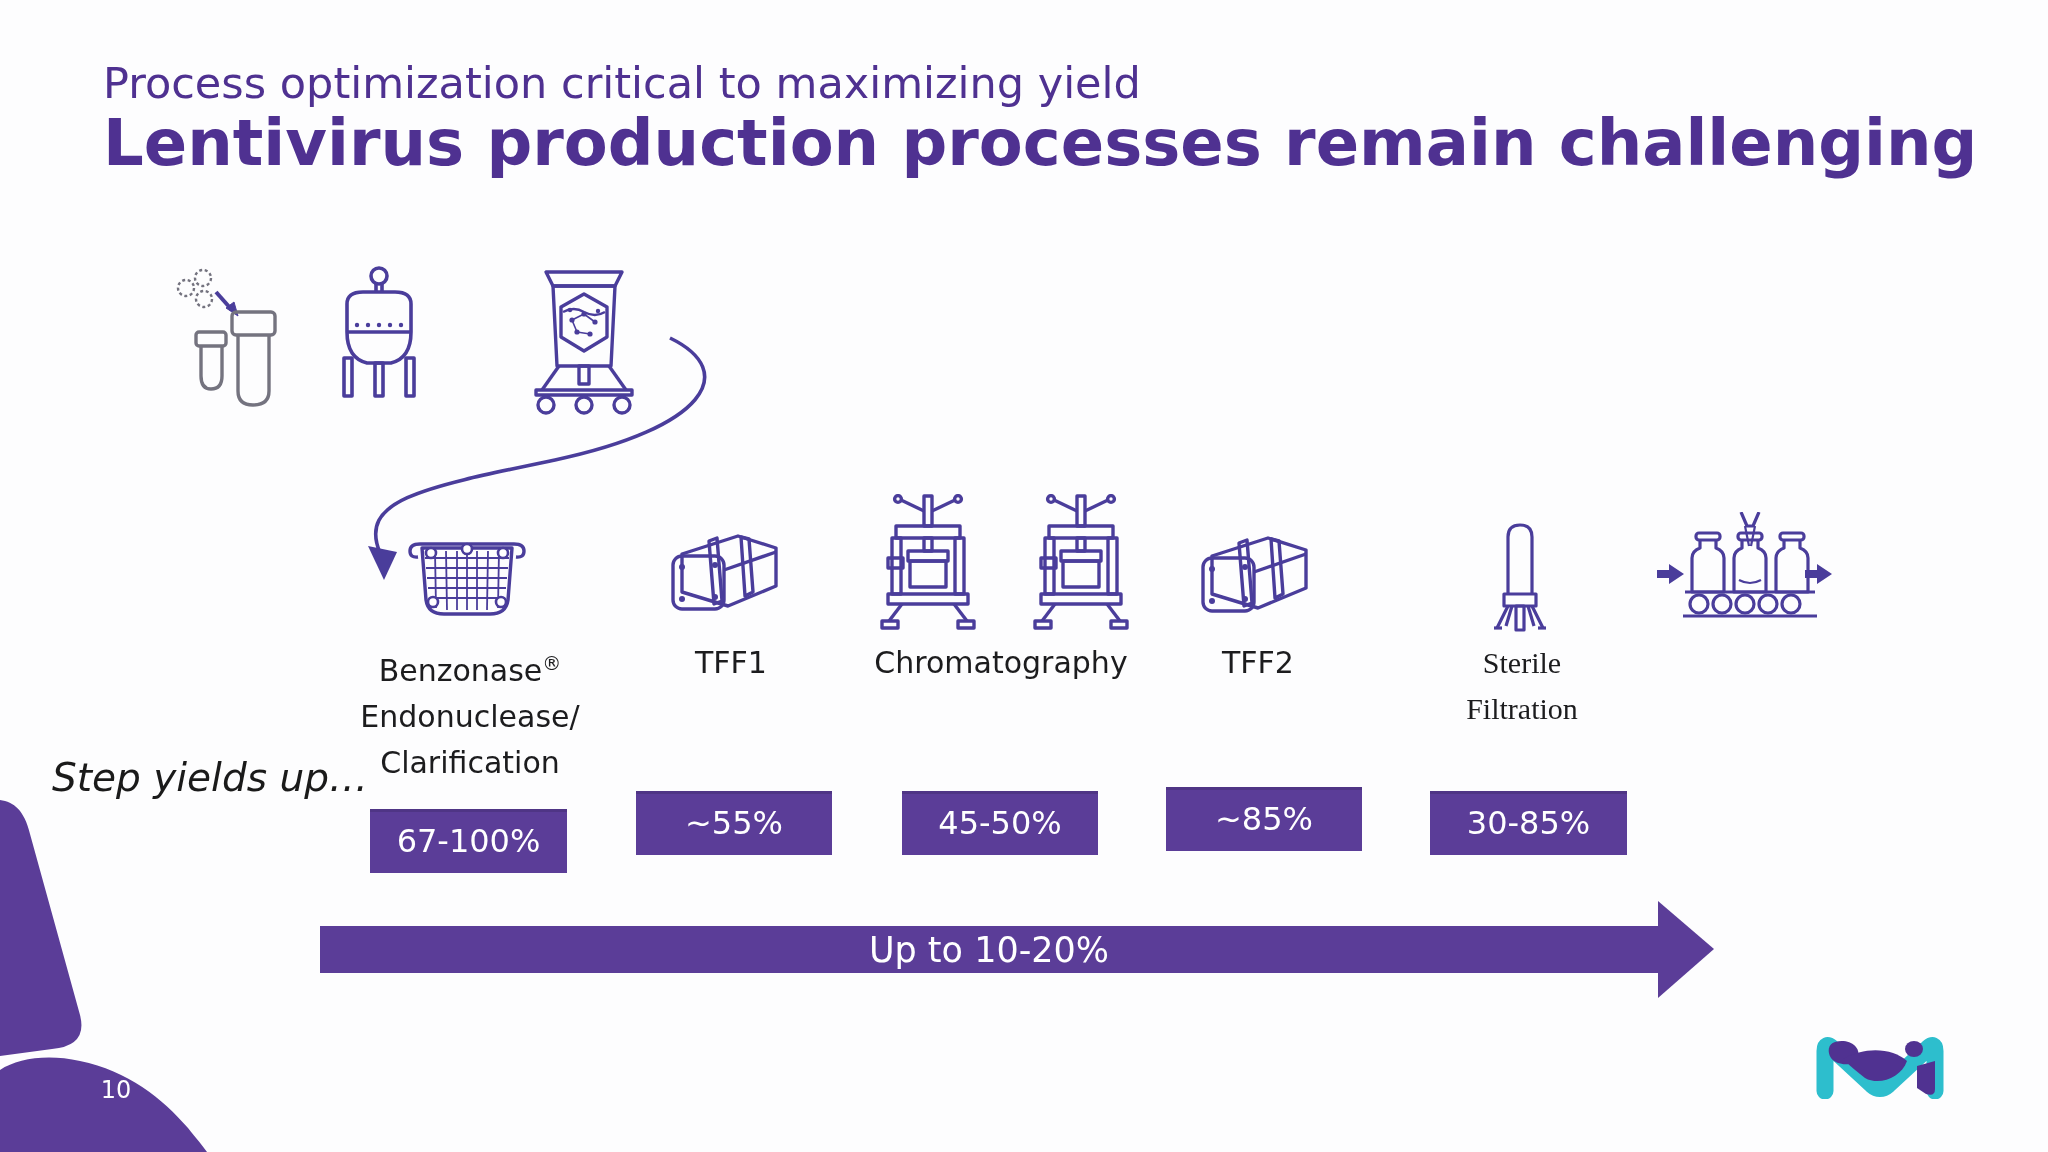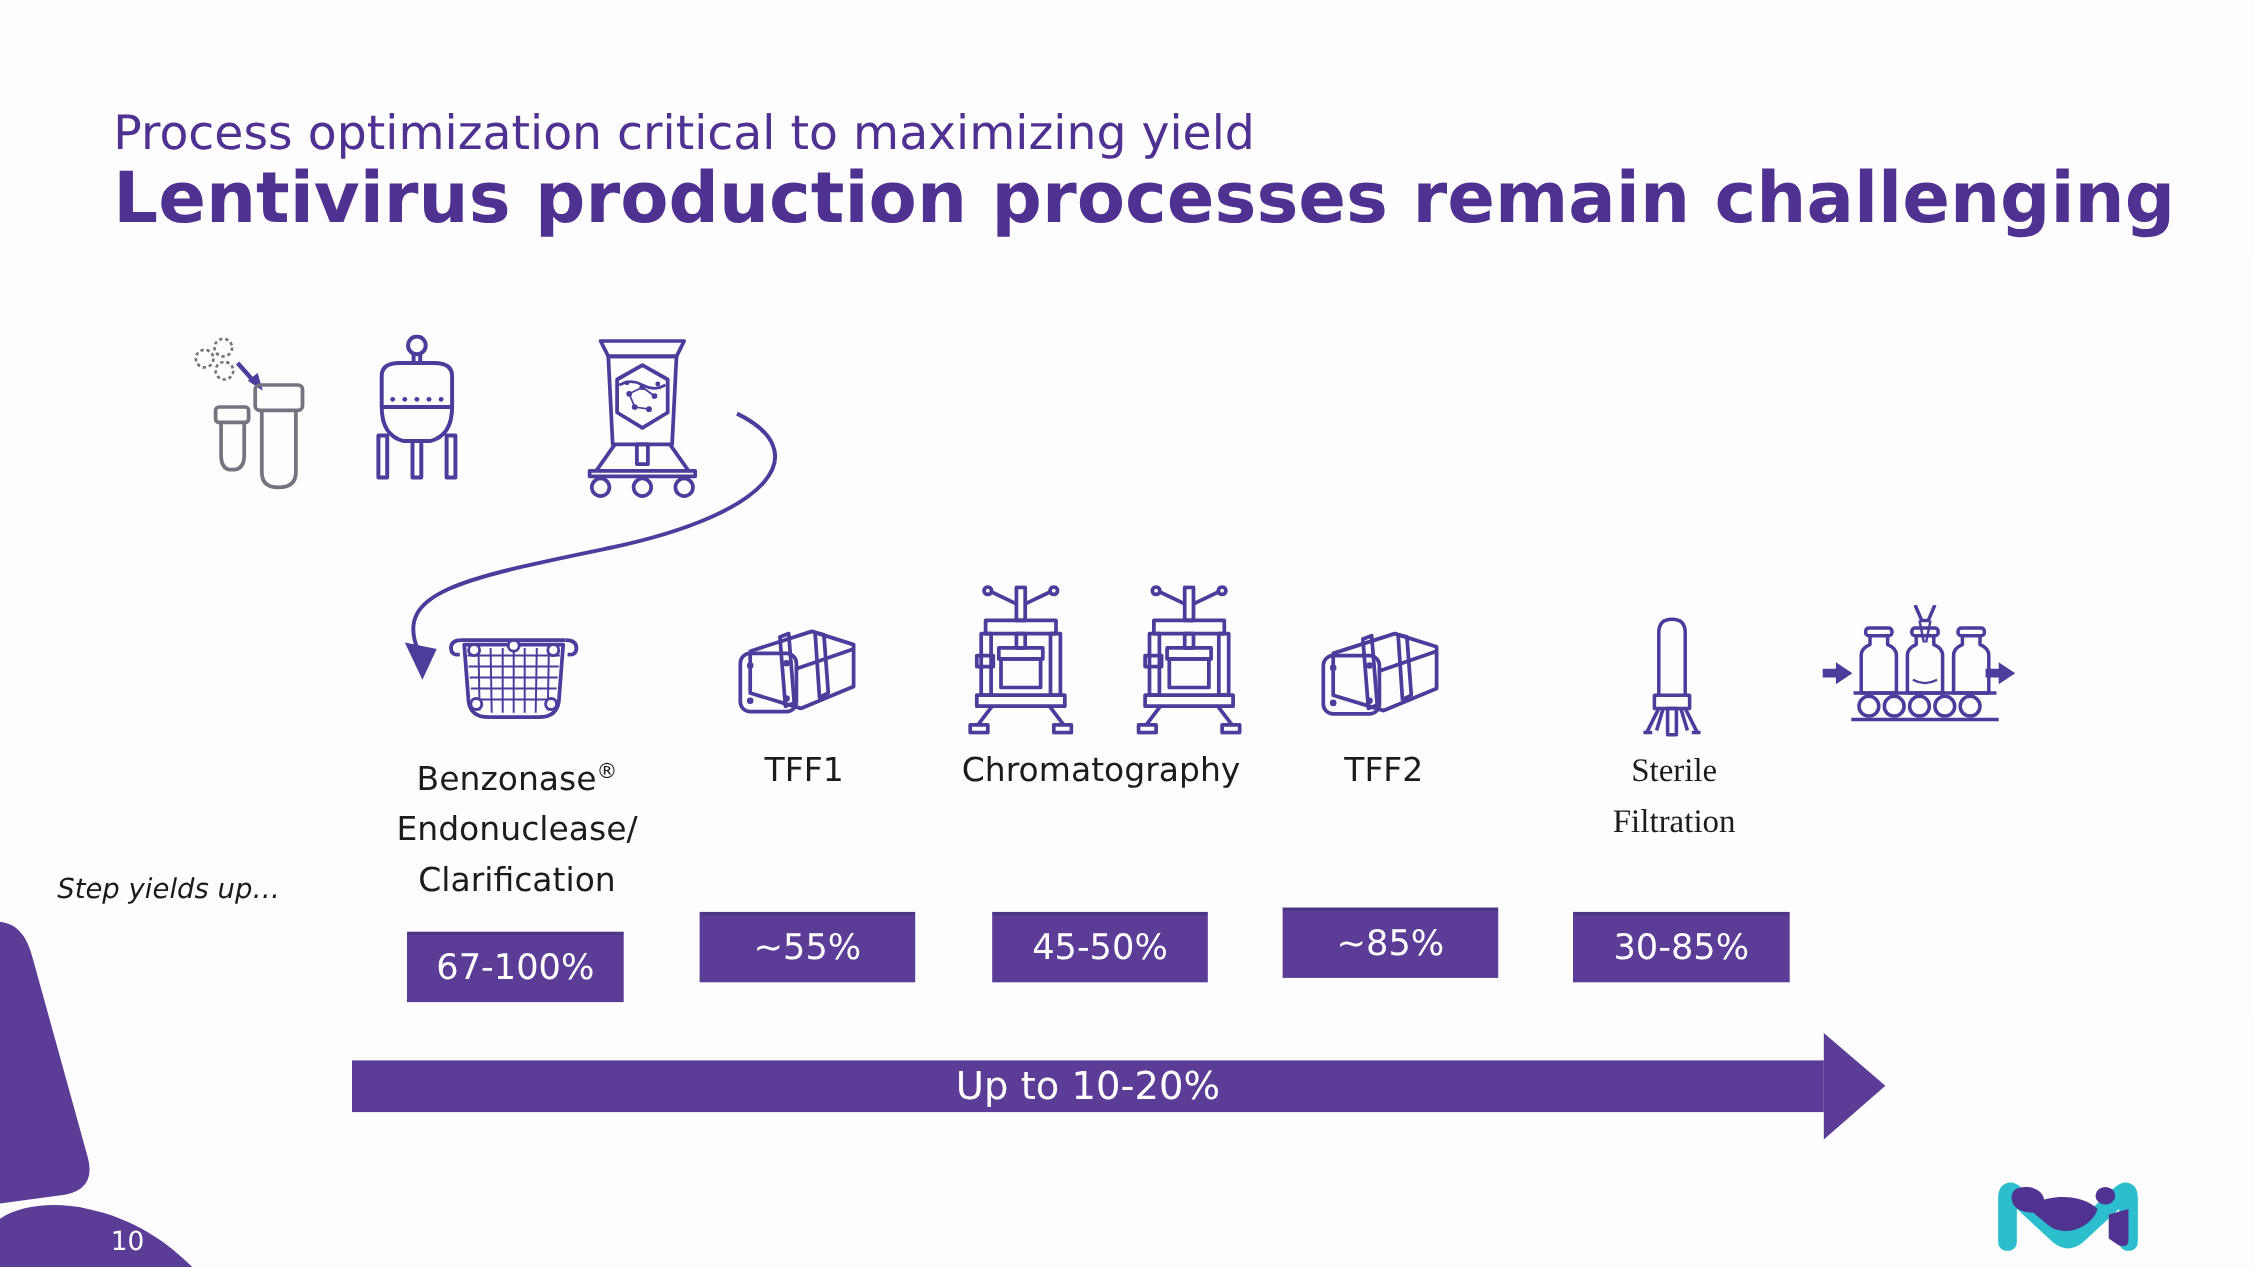--- a/index.html
+++ b/index.html
@@ -1,33 +1,33 @@
 <!DOCTYPE html>
 <html><head>
 <meta charset="utf-8">
 <style>
   html,body{margin:0;padding:0;background:#e8e8e8;}
   .slide{
     position:relative;width:2048px;height:1152px;overflow:hidden;
     background:#fdfdfe;font-family:"DejaVu Sans","Liberation Sans",sans-serif;
   }
-  .abs{position:absolute;margin-top:38px;}
+  .abs{position:absolute;}
   
   .title-line1{font-size:43px;font-weight:400;color:#4f3191;line-height:58px;white-space:nowrap;}
   .title-line2{font-size:64px;font-weight:700;color:#4f3191;line-height:62px;white-space:nowrap;}
   
   .step-label{width:340px;text-align:center;font-size:30px;color:#1c1c1e;line-height:46px;}
   .step-label sup{font-size:19px;}
   
   .yield-box{
     height:64px;background:#5b3d98;color:#ffffff;font-size:32px;
     display:flex;align-items:center;justify-content:center;
     box-shadow:inset 0 3px 0 rgba(0,0,0,0.12);
   }
-  .caption-italic{font-style:italic;font-size:25px;color:#1a1a1a;white-space:nowrap;}
+  .caption-italic{font-style:italic;font-size:39px;color:#1a1a1a;white-space:nowrap;}
   .arrow-text{
     width:1338px;height:48px;text-align:center;line-height:48px;
     color:#ffffff;font-size:35px;
   }
   .page-number{width:44px;text-align:center;color:#ffffff;font-size:24px;}
   svg{display:block;}
 </style>
 </head>
 <body>
 

